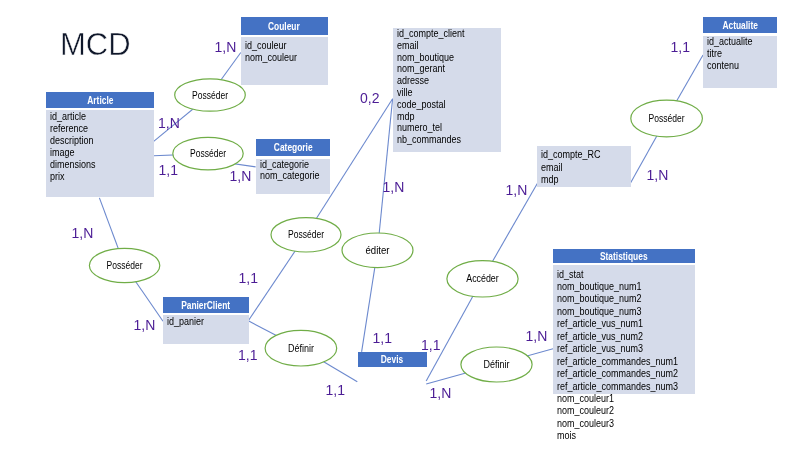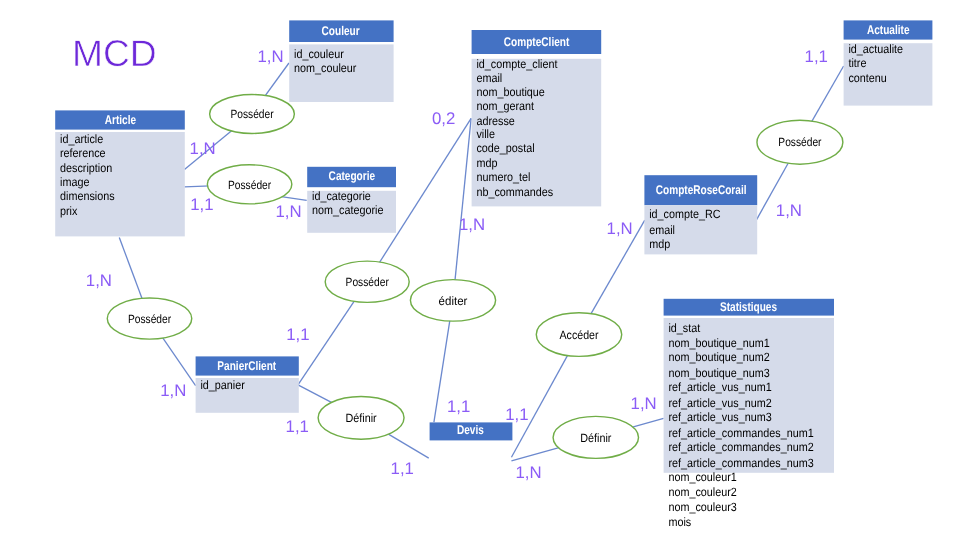--- a/index.html
+++ b/index.html
@@ -3,22 +3,22 @@
 <meta charset="utf-8">
 <style>
 html,body{margin:0;padding:0}
 body{width:800px;height:450px;position:relative;overflow:hidden;background:#fff;font-family:"Liberation Sans",sans-serif}
 #svg{position:absolute;left:0;top:0}
 .ent{position:absolute}
 .ent .h{background:#4472C4;color:#fff;font-weight:bold;font-size:10.5px;display:flex;align-items:center;justify-content:center}
 .ent .h span{transform:scaleX(0.8)}
 .ent .b .t{transform:scaleX(0.9);transform-origin:0 0;width:112%}
 .ent .b{background:#D5DBEA;color:#000;font-size:10px;padding-left:4px;box-sizing:border-box}
-.card{position:absolute;font-size:14px;line-height:16px;color:#8b5cf6;white-space:nowrap}
-#mcd{position:absolute;left:60px;top:29px;font-size:31px;color:#6d28d9;line-height:1;-webkit-text-stroke:0.5px #fff}
+.card{position:absolute;font-size:14px;line-height:16px;color:#4c1d95;white-space:nowrap}
+#mcd{position:absolute;left:60px;top:29px;font-size:31px;color:#0f172a;line-height:1;-webkit-text-stroke:0.5px #fff}
 </style>
 </head>
 <body>
 <svg id="svg" width="800" height="450" viewBox="0 0 800 450">
   <g stroke="#6C89CE" stroke-width="1.1" fill="none">
     <line x1="153.7" y1="141.3" x2="210" y2="95"></line>
     <line x1="240.8" y1="52.5" x2="210" y2="95"></line>
     <line x1="153.7" y1="155.7" x2="208" y2="153.6"></line>
     <line x1="255.6" y1="166.9" x2="208" y2="160"></line>
     <line x1="99.4" y1="197.9" x2="124.6" y2="265.5"></line>
@@ -83,41 +83,35 @@
 <div class="ent" style="left:255.5px;top:139px;width:74.5px">
   <div class="h" style="height:16.5px">
       <span>Categorie</span>
     </div>
   <div class="b" style="height:35.5px;margin-top:3px;padding-top:0px;line-height:11.8px">
       <div class="t">id_categorie<br>nom_categorie</div>
     </div>
 </div>
 
 <div class="ent" style="left:392.5px;top:24.5px;width:108.5px">
-  <div class="h" style="height:20.5px">
-      <span>CompteClient</span>
-    </div>
   <div class="b" style="height:123.5px;margin-top:3.5px;padding-top:0px;line-height:11.8px">
       <div class="t">id_compte_client<br>email<br>nom_boutique<br>nom_gerant<br>adresse<br>ville<br>code_postal<br>mdp<br>numero_tel<br>nb_commandes</div>
     </div>
 </div>
 
 <div class="ent" style="left:703px;top:17px;width:73.5px">
   <div class="h" style="height:16px">
       <span>Actualite</span>
     </div>
   <div class="b" style="height:52px;margin-top:2.5px;padding-top:0px;line-height:12px">
       <div class="t">id_actualite<br>titre<br>contenu</div>
     </div>
 </div>
 
 <div class="ent" style="left:537px;top:146px;width:93.5px">
-  <div class="h" style="height:25px">
-      <span>CompteRoseCorail</span>
-    </div>
   <div class="b" style="height:41px;margin-top:0;padding-top:3px;line-height:12.7px">
       <div class="t">id_compte_RC<br>email<br>mdp</div>
     </div>
 </div>
 
 <div class="ent" style="left:163px;top:297px;width:85.5px">
   <div class="h" style="height:16px">
       <span>PanierClient</span>
     </div>
   <div class="b" style="height:29px;margin-top:2px;padding-top:0.5px;line-height:12px">

